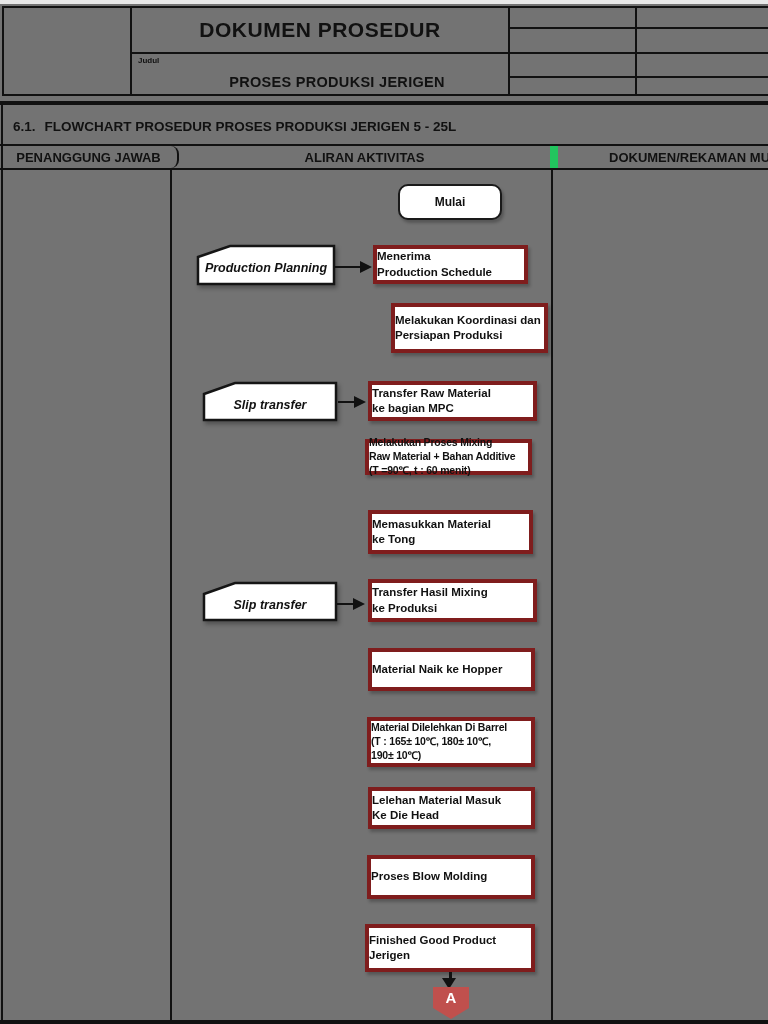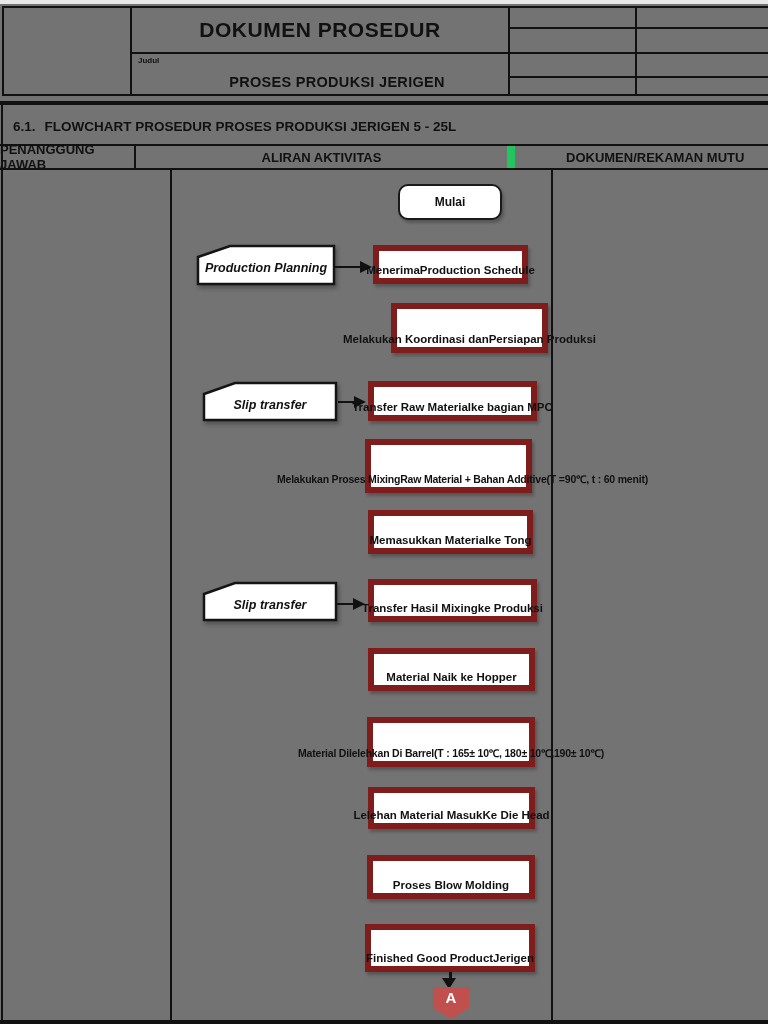--- a/index.html
+++ b/index.html
@@ -33,32 +33,32 @@
 
   
   .section-heading { position:absolute; left:13px; top:115px; font-size:13.5px; font-weight:bold; }
   .section-num { margin-right:9px; }
 
   
   .thead { position:absolute; left:0; top:140px; width:768px; height:26px;
            border-top:2px solid #111; border-bottom:2px solid #111; display:flex;
            font-size:13px; font-weight:bold; }
   .th { display:flex; align-items:center; justify-content:center; }
-  .th-1 { width:136px; border-right:2px solid #111; }
+  .th-1 { width:179px; border-right:2px solid #111;border-radius:8px; }
   .th-2 { width:379px; border-right:8px solid #22c55e; }
   .th-3 { flex:1; justify-content:flex-start; padding-left:51px; white-space:nowrap; overflow:hidden; }
   .vline { position:absolute; width:2px; background:#111; top:166px; height:850px; }
   .vline-1 { left:170px; }
   .vline-2 { left:551px; }
   .mulai { position:absolute; left:398px; top:180px; width:104px; height:36px;
            border:2.5px solid #1a1a1a; border-radius:10px; background:#fff;
            display:flex; align-items:center; justify-content:center;
            font-size:12px; font-weight:bold; box-shadow:2px 3px 3px rgba(0,0,0,.25); }
-  .pbox { position:absolute; background:#fff; border:6px solid #7f1d1d;
-          display:flex; flex-direction:row; align-items:flex-end; justify-content:center;
+  .pbox { position:absolute; background:#fff; border:4px solid #7f1d1d;
+          display:flex; flex-direction:column; align-items:flex-start; justify-content:center;
           font-size:11.5px; font-weight:bold; text-align:center; line-height:1.32;
           box-shadow:2px 3px 3px rgba(0,0,0,.25); }
   .pbox div { white-space:nowrap; }
   .tight { font-size:10.5px; letter-spacing:-.2px; }
   .flag { position:absolute; }
   .flag svg { position:absolute; left:0; top:0; width:100%; height:100%;
               filter:drop-shadow(2px 3px 2px rgba(0,0,0,.3)); }
   .flag-label { position:absolute; left:0; right:0; top:0; bottom:0;
                 display:flex; align-items:center; justify-content:center;
                 font-size:12.5px; font-weight:bold; font-style:italic; padding-top:6px; }
@@ -147,21 +147,21 @@
     <span class="flag-label">Slip transfer</span>
   </div>
   <div class="hshaft" style="left:338px; top:397px; width:18px;"></div>
   <div class="harrow" style="left:354px; top:392px;"></div>
 
   <div class="pbox" style="left:368px; top:377px; width:169px; height:40px;">
     <div>Transfer Raw Material</div>
     <div>ke bagian  MPC</div>
   </div>
 
-  <div class="pbox tight" style="left:365px; top:435px; width:167px; height:54px;padding-left:28px;">
+  <div class="pbox tight" style="left:365px; top:435px; width:167px; height:36px;">
     <div>Melakukan Proses Mixing</div>
     <div>Raw Material + Bahan Additive</div>
     <div>(T =90℃, t : 60 menit)</div>
   </div>
 
   <div class="pbox" style="left:368px; top:506px; width:165px; height:44px;">
     <div>Memasukkan Material</div>
     <div>ke Tong</div>
   </div>
 

